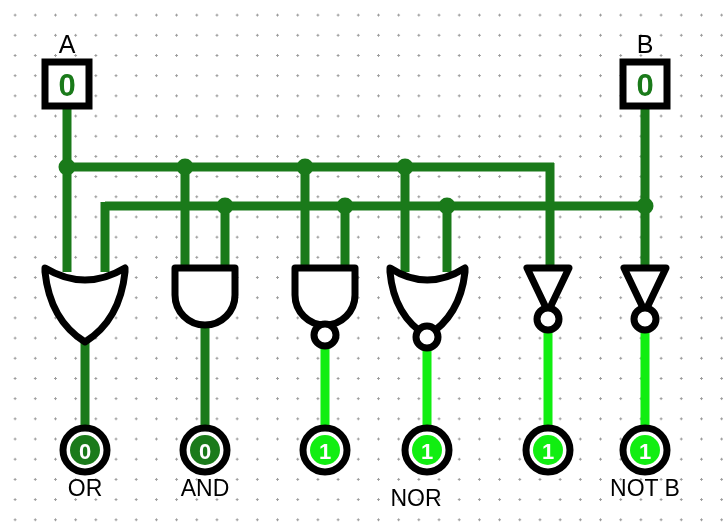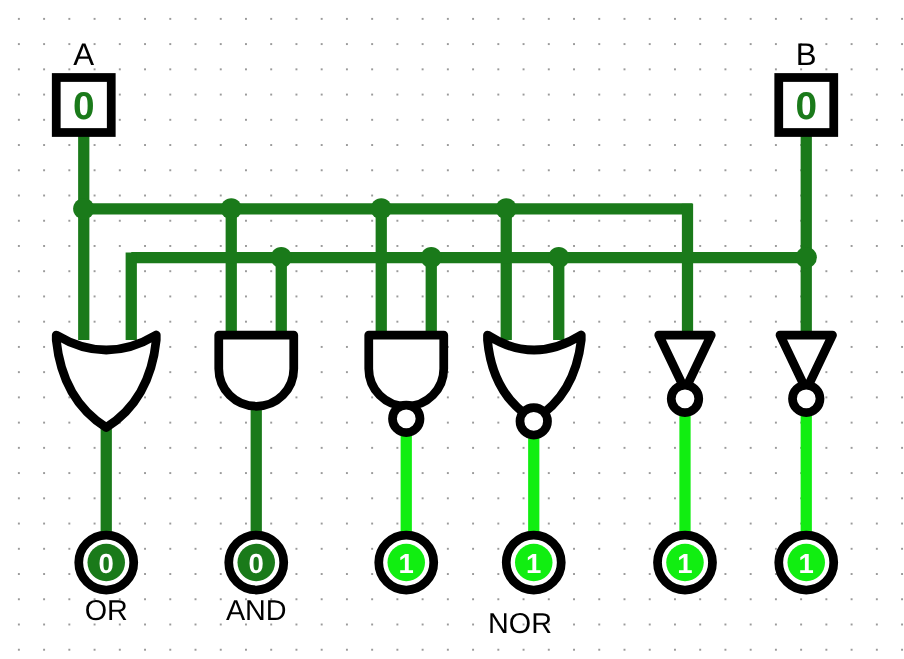--- a/index.html
+++ b/index.html
@@ -162,14 +162,15 @@
     </g>
 
   </svg>
 
   <div class="io-label" style="left:67px;  top:30px;">A</div>
   <div class="io-label" style="left:645px; top:30px;">B</div>
 
   <div class="out-label" style="left:85px;  top:475px;">OR</div>
   <div class="out-label" style="left:205px; top:475px;">AND</div>
   <div class="out-label" style="left:416px; top:475px;margin-top:10px;">NOR</div>
+  <div class="out-label" style="left:645px; top:475px;">NOT B</div>
 
 </div>
 
 </body></html>

